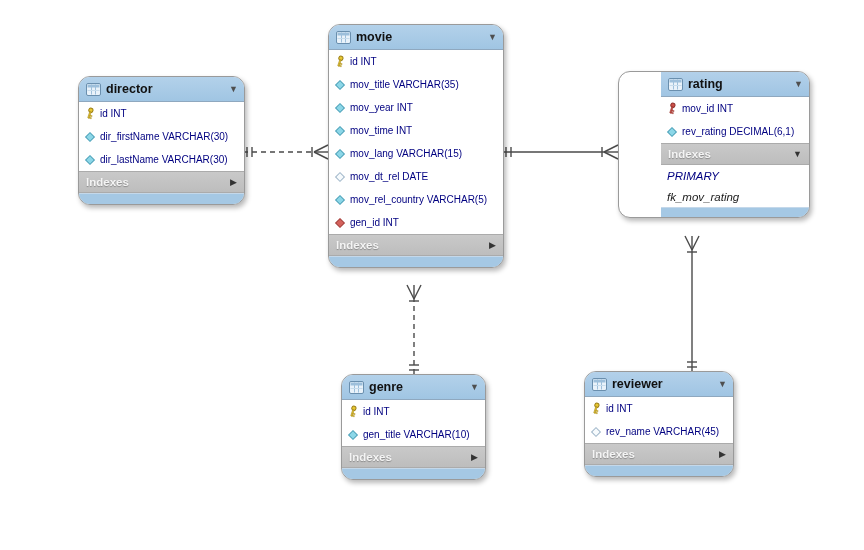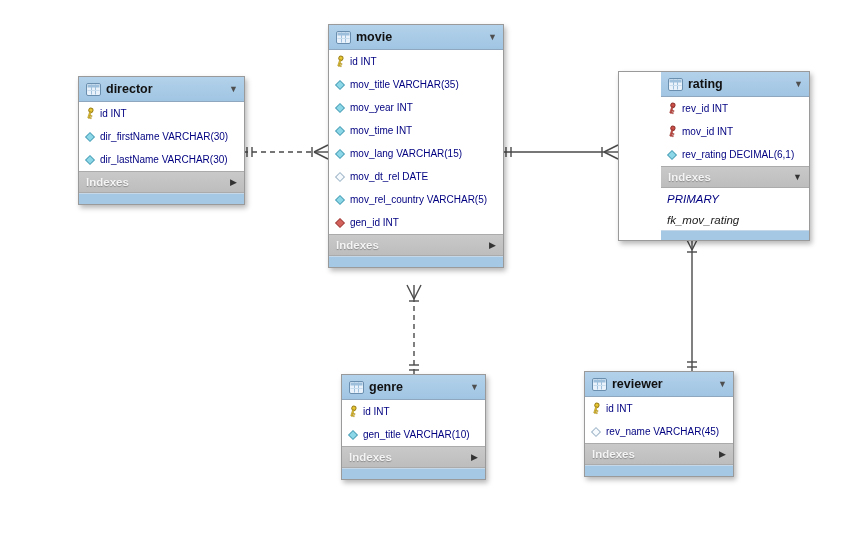--- a/index.html
+++ b/index.html
@@ -2,21 +2,21 @@
 <html><head>
 <meta charset="utf-8">
 <style>
   html,body{margin:0;padding:0;background:#ffffff;}
   #canvas{
     position:relative;width:864px;height:550px;background:#ffffff;overflow:hidden;
     font-family:"Liberation Sans", sans-serif;
   }
   #wires{position:absolute;left:0;top:0;width:864px;height:550px;}
   .table{
-    position:absolute;border:1px solid #9a9a9a;border-radius:0;overflow:hidden;
+    position:absolute;border:1px solid #9a9a9a;border-radius:12px;overflow:hidden;
     background:#ffffff;box-shadow:2px 3px 5px rgba(0,0,0,0.28);
   }
   .thead{
     height:24px;display:flex;align-items:center;gap:5px;padding:0 6px 0 7px;
     background:linear-gradient(#b3d1ea,#a0c5e3);
     border-bottom:1px solid #8fa8bf;
   }
   .tname{font-size:12.5px;font-weight:bold;color:#111111;flex:1 1 auto;}
   .harrow{font-size:9px;color:#4f4f4f;line-height:1;}
   .trow{
@@ -236,33 +236,20 @@
         <span class="cicon">
           <svg width="11" height="13" viewBox="0 0 11 13">
             <g transform="rotate(18 5 6)">
               <circle cx="5" cy="3.1" r="2.1" fill="#CC4F48" stroke="#8f2f2a" stroke-width="1"></circle>
               <rect x="4.3" y="4.8" width="1.5" height="6.6" rx="0.5" fill="#CC4F48" stroke="#8f2f2a" stroke-width="0.5"></rect>
               <rect x="5.7" y="7.9" width="2.2" height="1.1" fill="#CC4F48" stroke="#8f2f2a" stroke-width="0.4"></rect>
               <rect x="5.7" y="10.1" width="2.2" height="1.1" fill="#CC4F48" stroke="#8f2f2a" stroke-width="0.4"></rect>
             </g>
           </svg>
         </span>
-        <span class="ctext">rev_id INT</span>
-      </div>
-      <div class="trow">
-        <span class="cicon">
-          <svg width="11" height="13" viewBox="0 0 11 13">
-            <g transform="rotate(18 5 6)">
-              <circle cx="5" cy="3.1" r="2.1" fill="#CC4F48" stroke="#8f2f2a" stroke-width="1"></circle>
-              <rect x="4.3" y="4.8" width="1.5" height="6.6" rx="0.5" fill="#CC4F48" stroke="#8f2f2a" stroke-width="0.5"></rect>
-              <rect x="5.7" y="7.9" width="2.2" height="1.1" fill="#CC4F48" stroke="#8f2f2a" stroke-width="0.4"></rect>
-              <rect x="5.7" y="10.1" width="2.2" height="1.1" fill="#CC4F48" stroke="#8f2f2a" stroke-width="0.4"></rect>
-            </g>
-          </svg>
-        </span>
         <span class="ctext">mov_id INT</span>
       </div>
       <div class="trow">
         <span class="cicon">
           <svg width="12" height="12" viewBox="0 0 12 12">
             <rect x="2.9" y="2.9" width="6.2" height="6.2" transform="rotate(45 6 6)" fill="#8CD7E8" stroke="#4aa0b8" stroke-width="1"></rect>
           </svg>
         </span>
         <span class="ctext">rev_rating DECIMAL(6,1)</span>
       </div>

